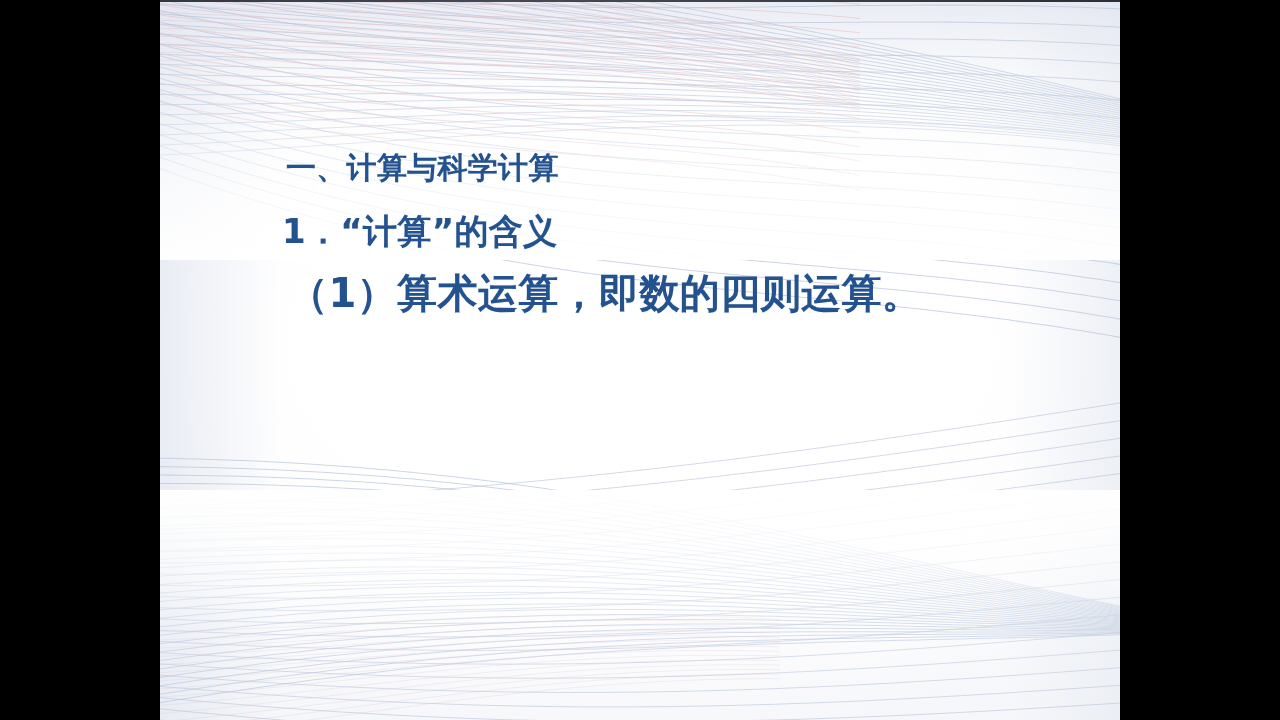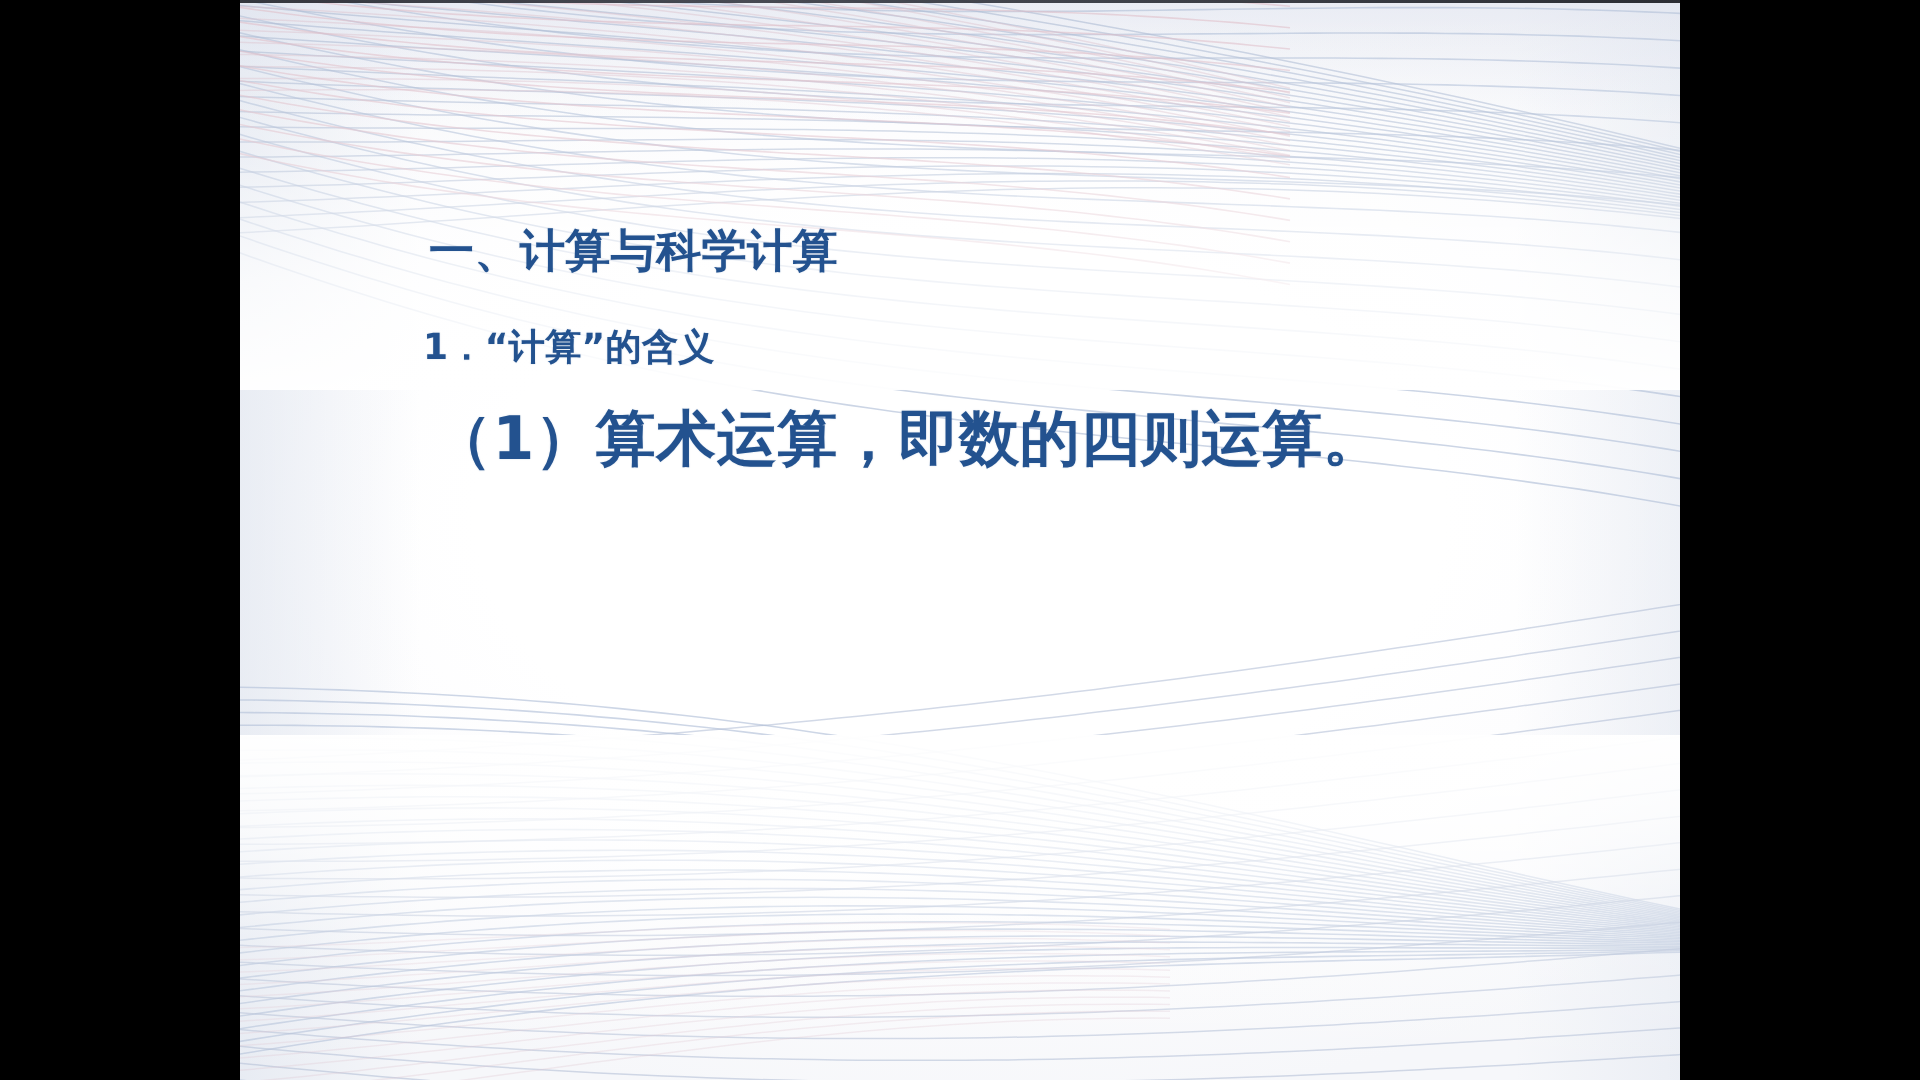--- a/index.html
+++ b/index.html
@@ -128,21 +128,21 @@
 
   .line-1 {
     left: 126px;
     top: 148px;
     font-size: 30px;
     line-height: 40px;
   }
   .line-2 {
     left: 122px;
     top: 211px;
-    font-size: 24px;
+    font-size: 34px;
     line-height: 40px;
   }
   .line-3 {
     left: 128px;
     top: 272px;
     font-size: 40px;
     line-height: 42px;
   }
 </style>
 </head>

